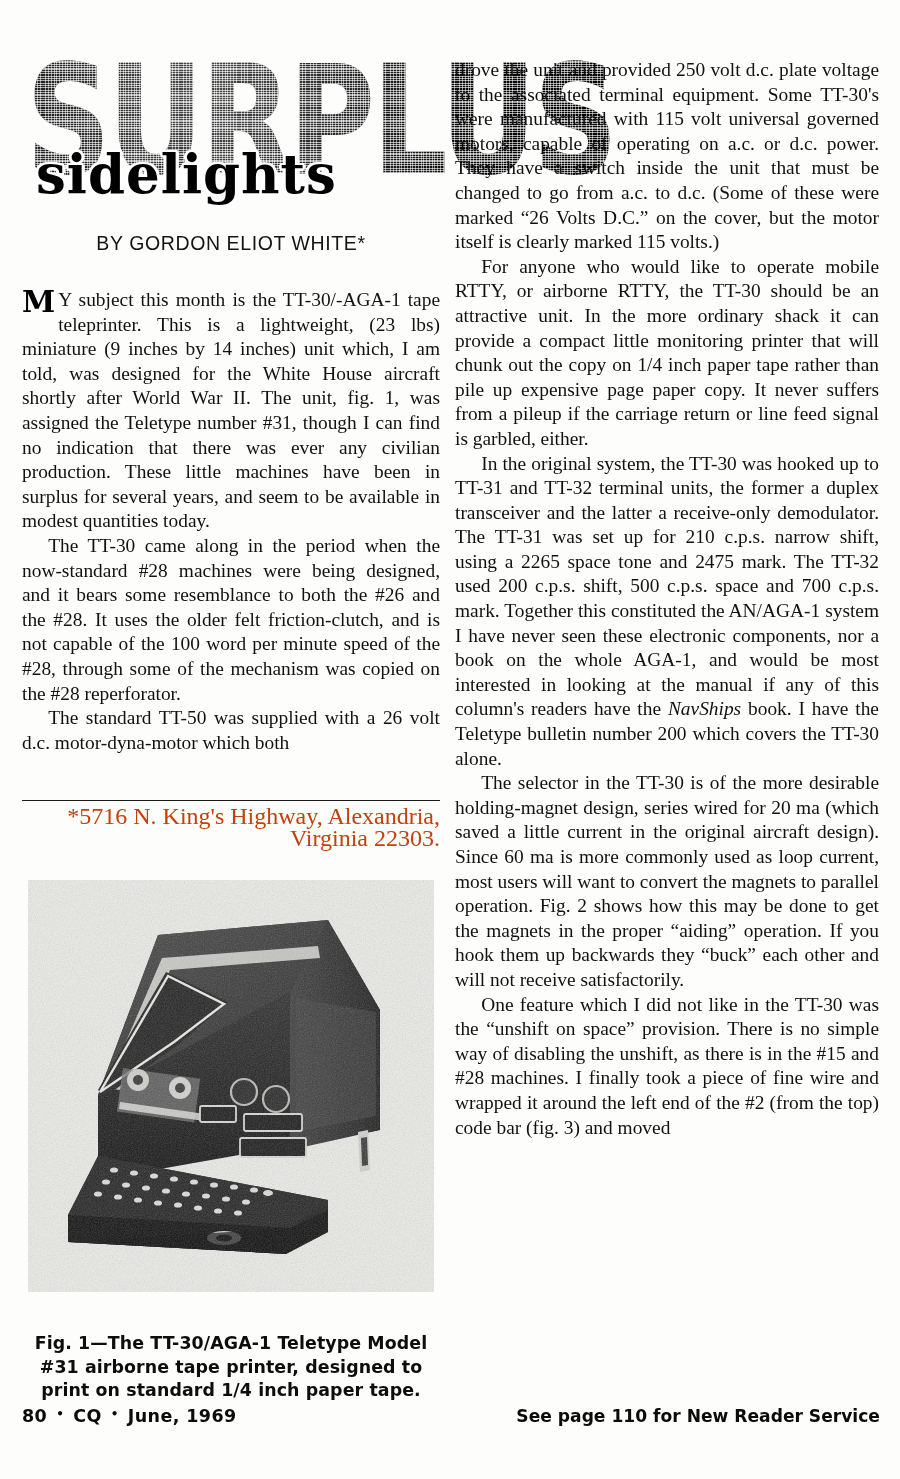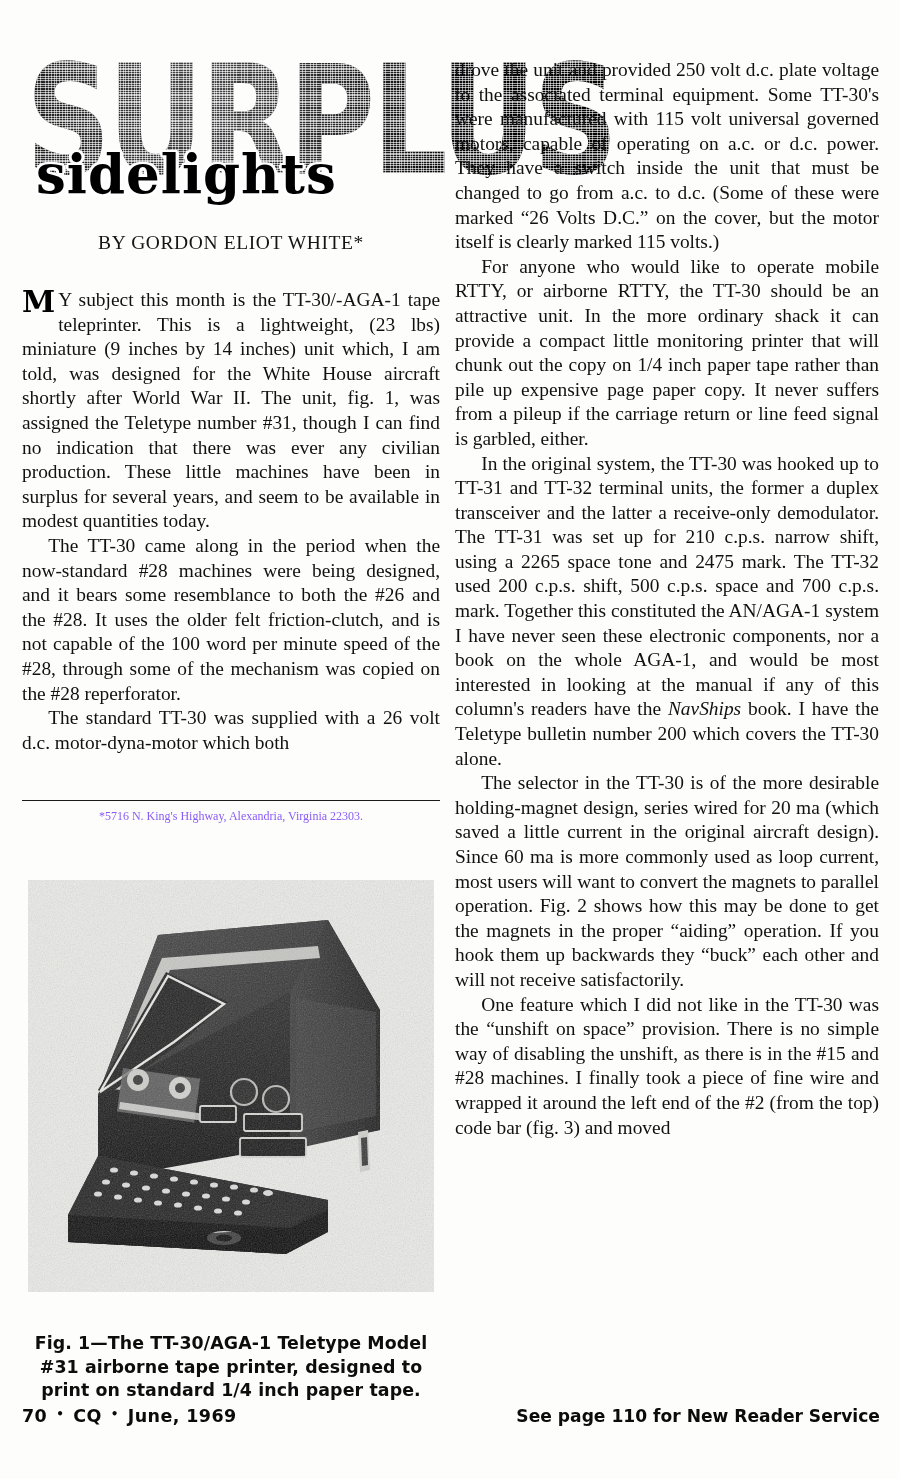--- a/index.html
+++ b/index.html
@@ -43,21 +43,21 @@
     color:#000;
     transform:scaleY(1.02);
     text-shadow:
       -2.5px 0 0 #fff, 2.5px 0 0 #fff, 0 -2.5px 0 #fff, 0 2.5px 0 #fff,
       -2px -2px 0 #fff, 2px -2px 0 #fff, -2px 2px 0 #fff, 2px 2px 0 #fff,
       -3px 0 0 #fff, 3px 0 0 #fff;
     white-space:nowrap;
   }
   .byline{
     position:absolute;left:0;top:232px;width:418px;text-align:center;
-    font-family:Liberation Serif, serif;
+    font-family:Liberation Sans, sans-serif;
     font-weight:400;font-size:19.5px;letter-spacing:.6px;
     color:#151515;
   }
 
   
   .body-text{
     font-size:19.4px;line-height:24.6px;
     text-align:justify;
     hyphens:manual;
     color:#111;
@@ -74,21 +74,21 @@
     font-family:"DejaVu Serif","Liberation Serif",serif;
     font-weight:700;
     font-size:30px;line-height:23px;
     margin:2px 3px 0 0;
     color:#000;
   }
 
   
   .footnote-wrap{position:absolute;top:800px;width:418px;}
   .footnote-rule{border:0;border-top:1.6px solid #1a1a1a;margin:0 0 4px 0;width:418px;}
-  .footnote{font-size:12px;line-height:22px;text-align:center;color:#8b5cf6;}
+  .footnote{font-size:24px;line-height:22px;text-align:right;color:#c2410c;}
 
   
   .photo{
     position:absolute;top:880px;left:6px;width:406px;height:412px;
     overflow:hidden;
     background:
       repeating-linear-gradient(0deg, rgba(0,0,0,.05) 0 1px, rgba(255,255,255,.05) 1px 2px),
       repeating-linear-gradient(90deg, rgba(0,0,0,.045) 0 1px, rgba(255,255,255,.045) 1px 2px),
       linear-gradient(170deg,#f3f3f1 0%,#ebebe8 45%,#e2e2df 100%);
   }
@@ -125,21 +125,21 @@
       <div class="sidelights">sidelights</div>
     </div>
 
     <div class="byline">BY GORDON ELIOT WHITE*</div>
 
     <div class="body-text">
       <p class="first">
         <span class="dropcap">M</span><span>Y subject this month is the TT-30/-AGA-1 tape teleprinter. This is a lightweight, (23 lbs) miniature (9 inches by 14 inches) unit which, I am told, was designed for the White House aircraft shortly after World War II. The unit, fig. 1, was assigned the Teletype number #31, though I can find no indication that there was ever any civilian production. These little machines have been in surplus for several years, and seem to be available in modest quantities today.</span>
       </p>
       <p>The TT-30 came along in the period when the now-standard #28 machines were being designed, and it bears some resemblance to both the #26 and the #28. It uses the older felt friction-clutch, and is not capable of the 100 word per minute speed of the #28, through some of the mechanism was copied on the #28 reperforator.</p>
-      <p>The standard TT-30 was supplied with a 26 volt d.c. motor-dyna-motor which both</p>
+      <p>The standard TT-50 was supplied with a 26 volt d.c. motor-dyna-motor which both</p>
     </div>
 
     <div class="footnote-wrap">
       <hr class="footnote-rule">
       <div class="footnote">*5716 N. King's Highway, Alexandria, Virginia 22303.</div>
     </div>
 
     <div class="photo">
       <svg viewBox="0 0 406 412" preserveAspectRatio="none" aria-hidden="true">
         <defs>
@@ -264,21 +264,21 @@
       <p>
         <span>In the original system, the TT-30 was hooked up to TT-31 and TT-32 terminal units, the former a duplex transceiver and the latter a receive-only demodulator. The TT-31 was set up for 210 c.p.s. narrow shift, using a 2265 space tone and 2475 mark. The TT-32 used 200 c.p.s. shift, 500 c.p.s. space and 700 c.p.s. mark. Together this constituted the AN/AGA-1 system I have never seen these electronic components, nor a book on the whole AGA-1, and would be most interested in looking at the manual if any of this column's readers have the </span><i>NavShips</i><span> book. I have the Teletype bulletin number 200 which covers the TT-30 alone.</span>
       </p>
       <p>The selector in the TT-30 is of the more desirable holding-magnet design, series wired for 20 ma (which saved a little current in the original aircraft design). Since 60 ma is more commonly used as loop current, most users will want to convert the magnets to parallel operation. Fig. 2 shows how this may be done to get the magnets in the proper “aiding” operation. If you hook them up backwards they “buck” each other and will not receive satisfactorily.</p>
       <p>One feature which I did not like in the TT-30 was the “unshift on space” provision. There is no simple way of disabling the unshift, as there is in the #15 and #28 machines. I finally took a piece of fine wire and wrapped it around the left end of the #2 (from the top) code bar (fig. 3) and moved</p>
     </div>
   </div>
 
   <div class="footer">
     <div class="footer-left">
-      <span>70</span>
+      <span>80</span>
       <span class="dot">•</span>
       <span>CQ</span>
       <span class="dot">•</span>
       <span>June, 1969</span>
     </div>
     <div class="footer-right">See page 110 for New Reader Service</div>
   </div>
 
 </div>
 

